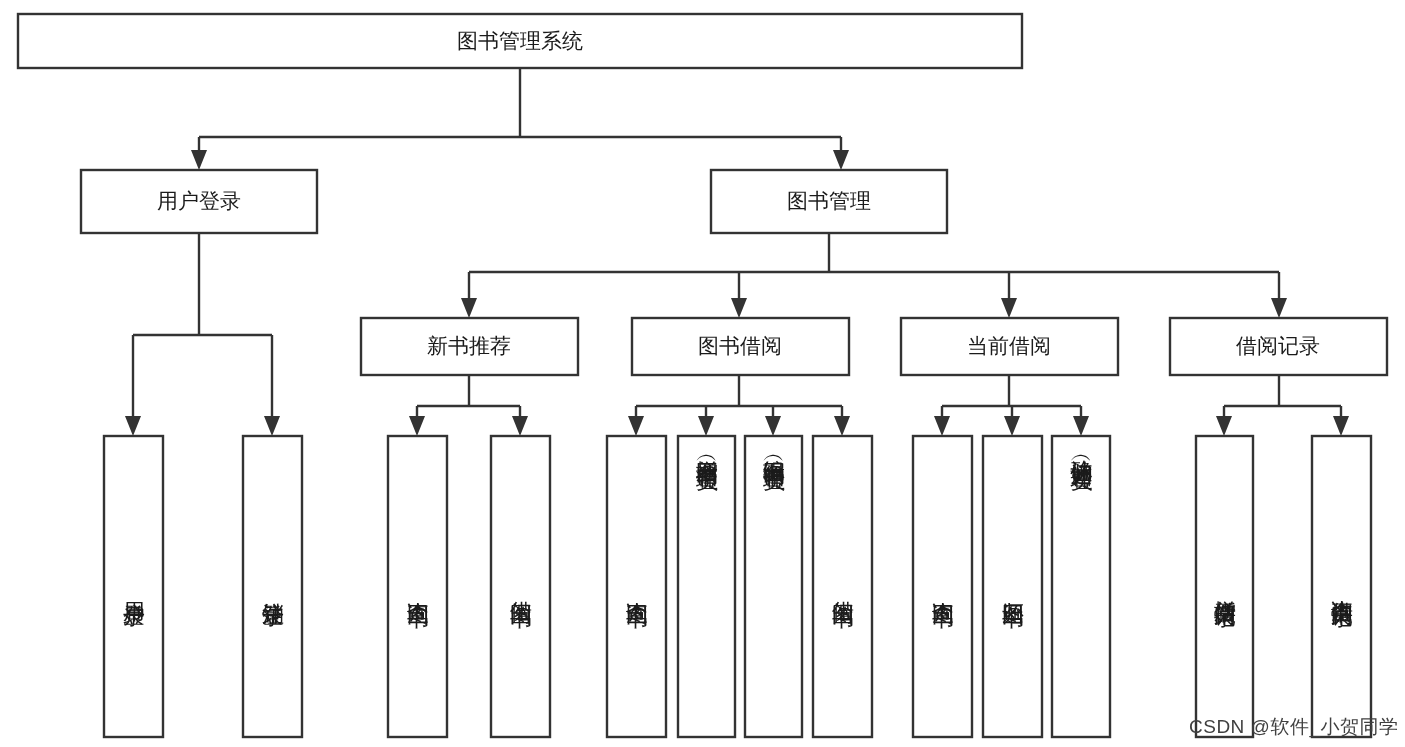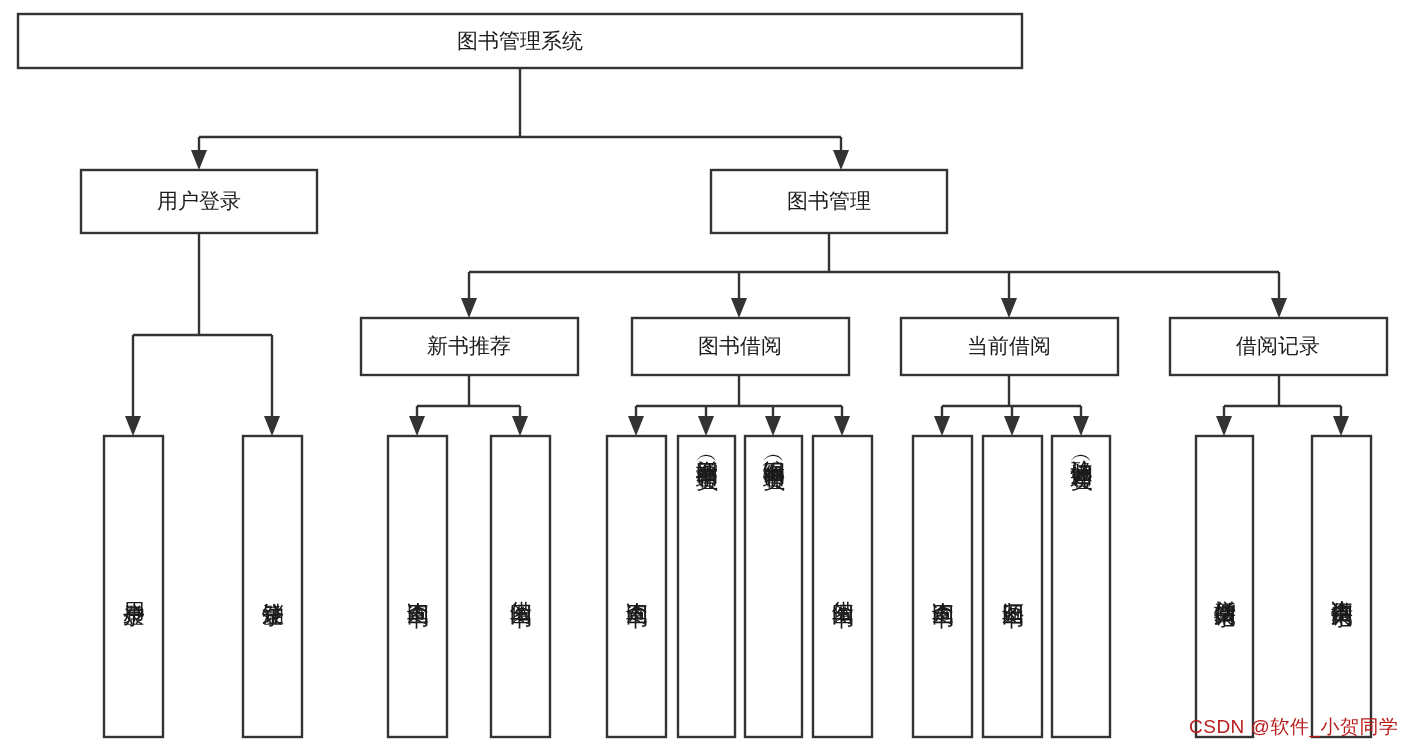--- a/index.html
+++ b/index.html
@@ -59,21 +59,21 @@
     display: flex;
     align-items: center;
     justify-content: center;
     white-space: nowrap;
     pointer-events: none;
   }
   .watermark {
     position: absolute;
     font-family: "Liberation Sans", "DejaVu Sans", sans-serif;
     font-size: 19px;
-    color: #b91c1c;
+    color: #404040;
     white-space: nowrap;
     letter-spacing: 0.5px;
   }
 </style>
 </head>
 <body>
 
 <div id="canvas">
 
   <svg class="diagram" viewBox="0 0 1405 747" xmlns="http://www.w3.org/2000/svg">

